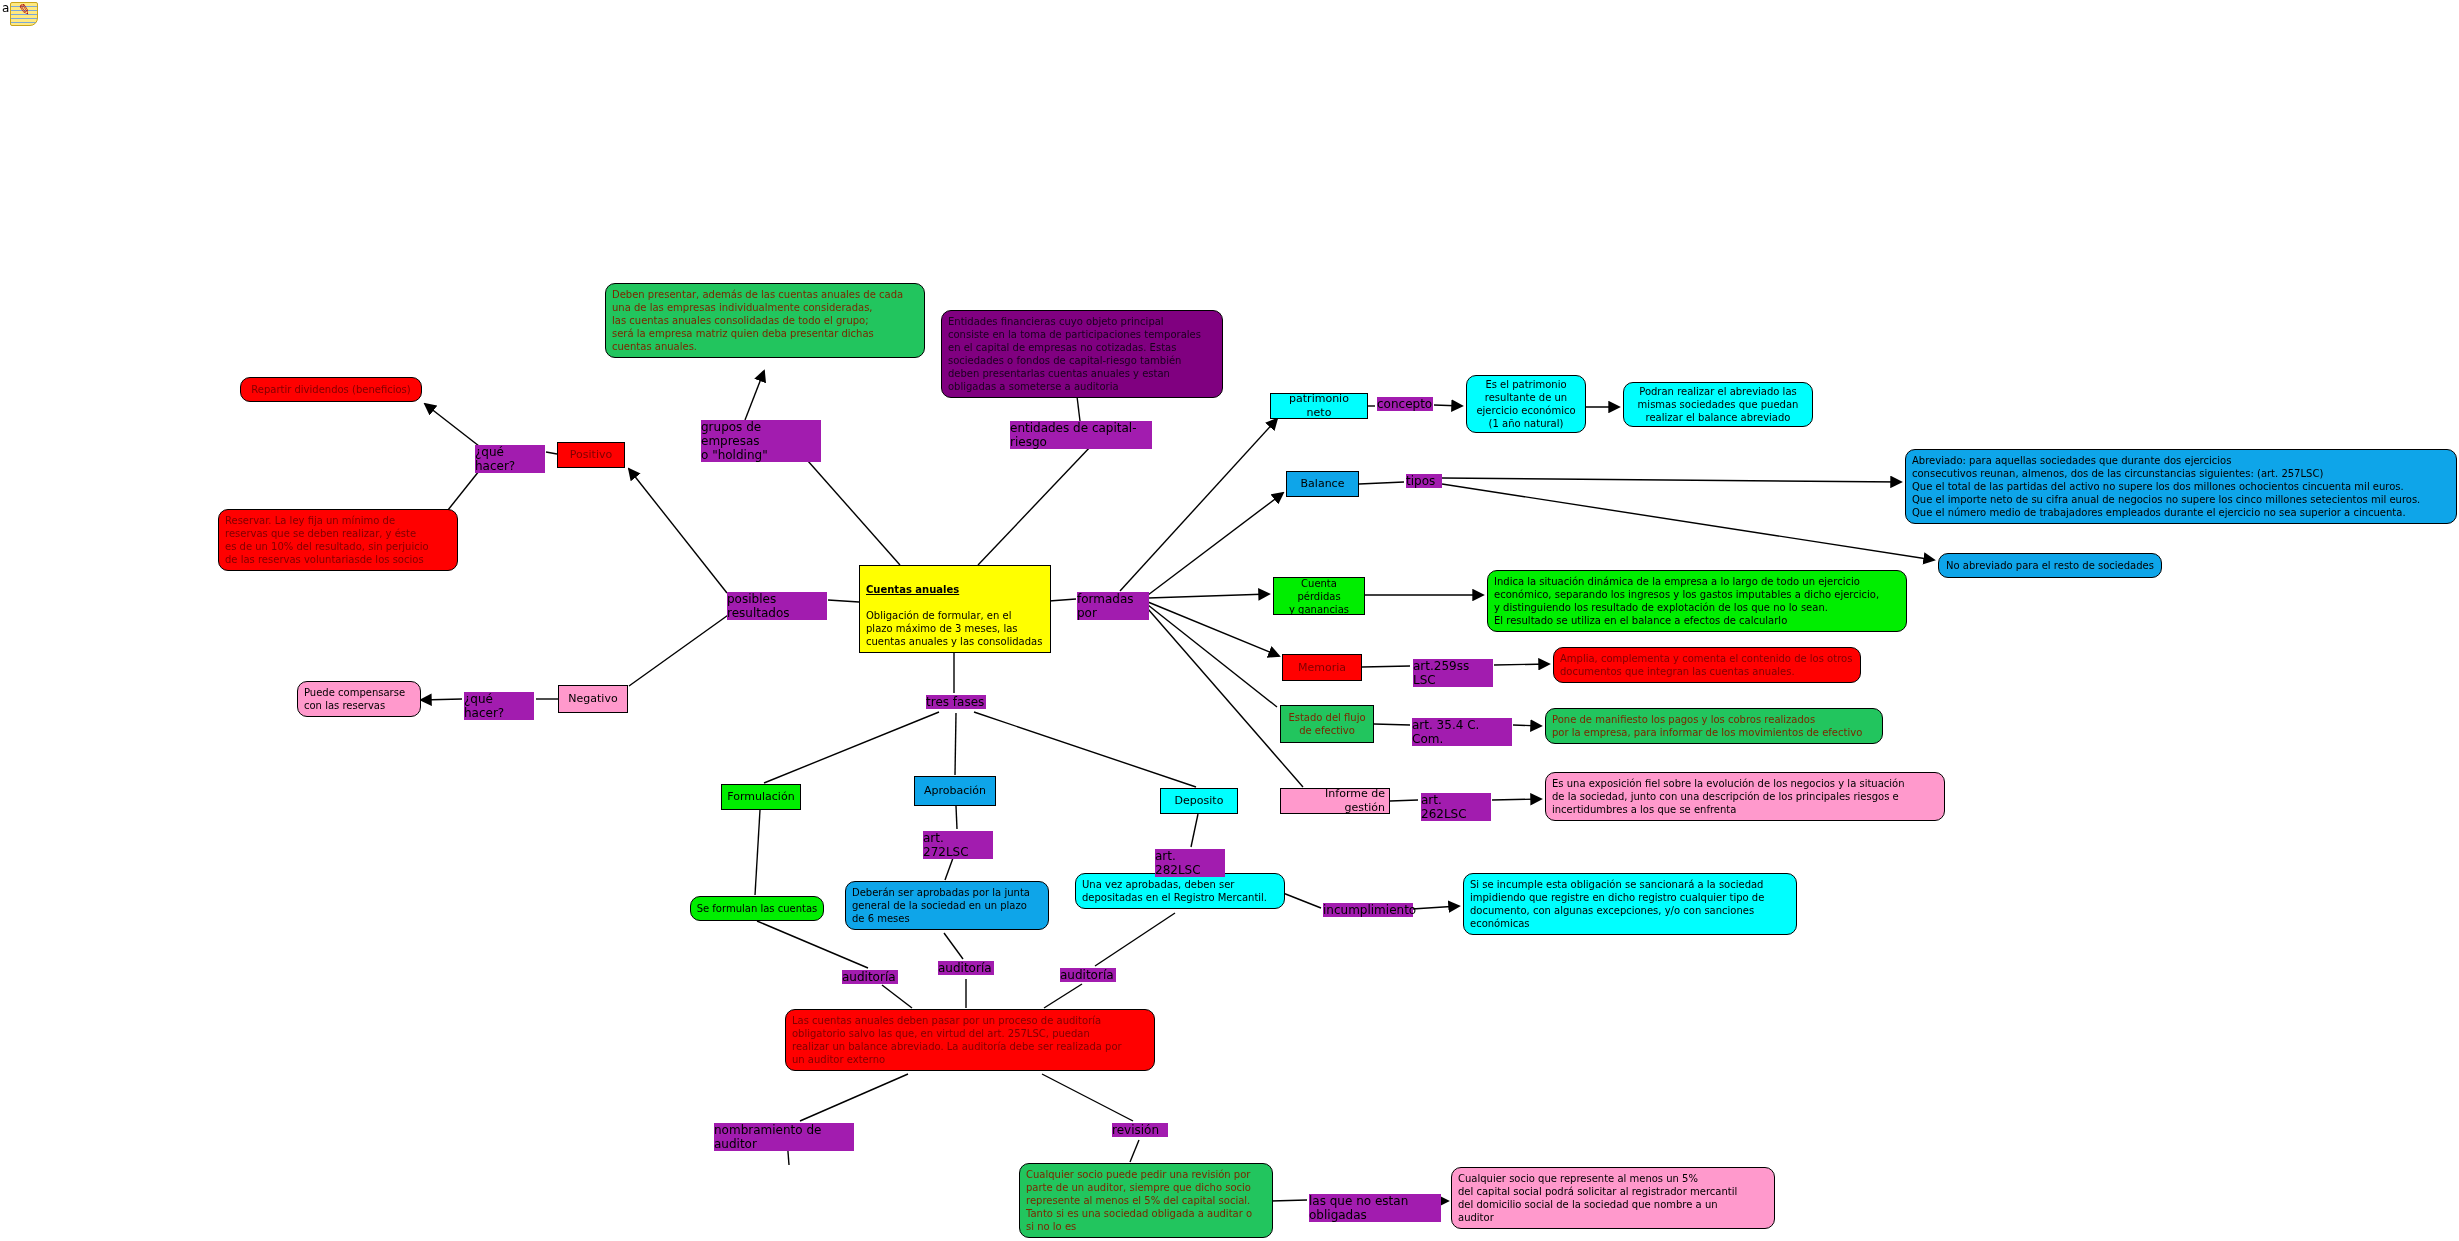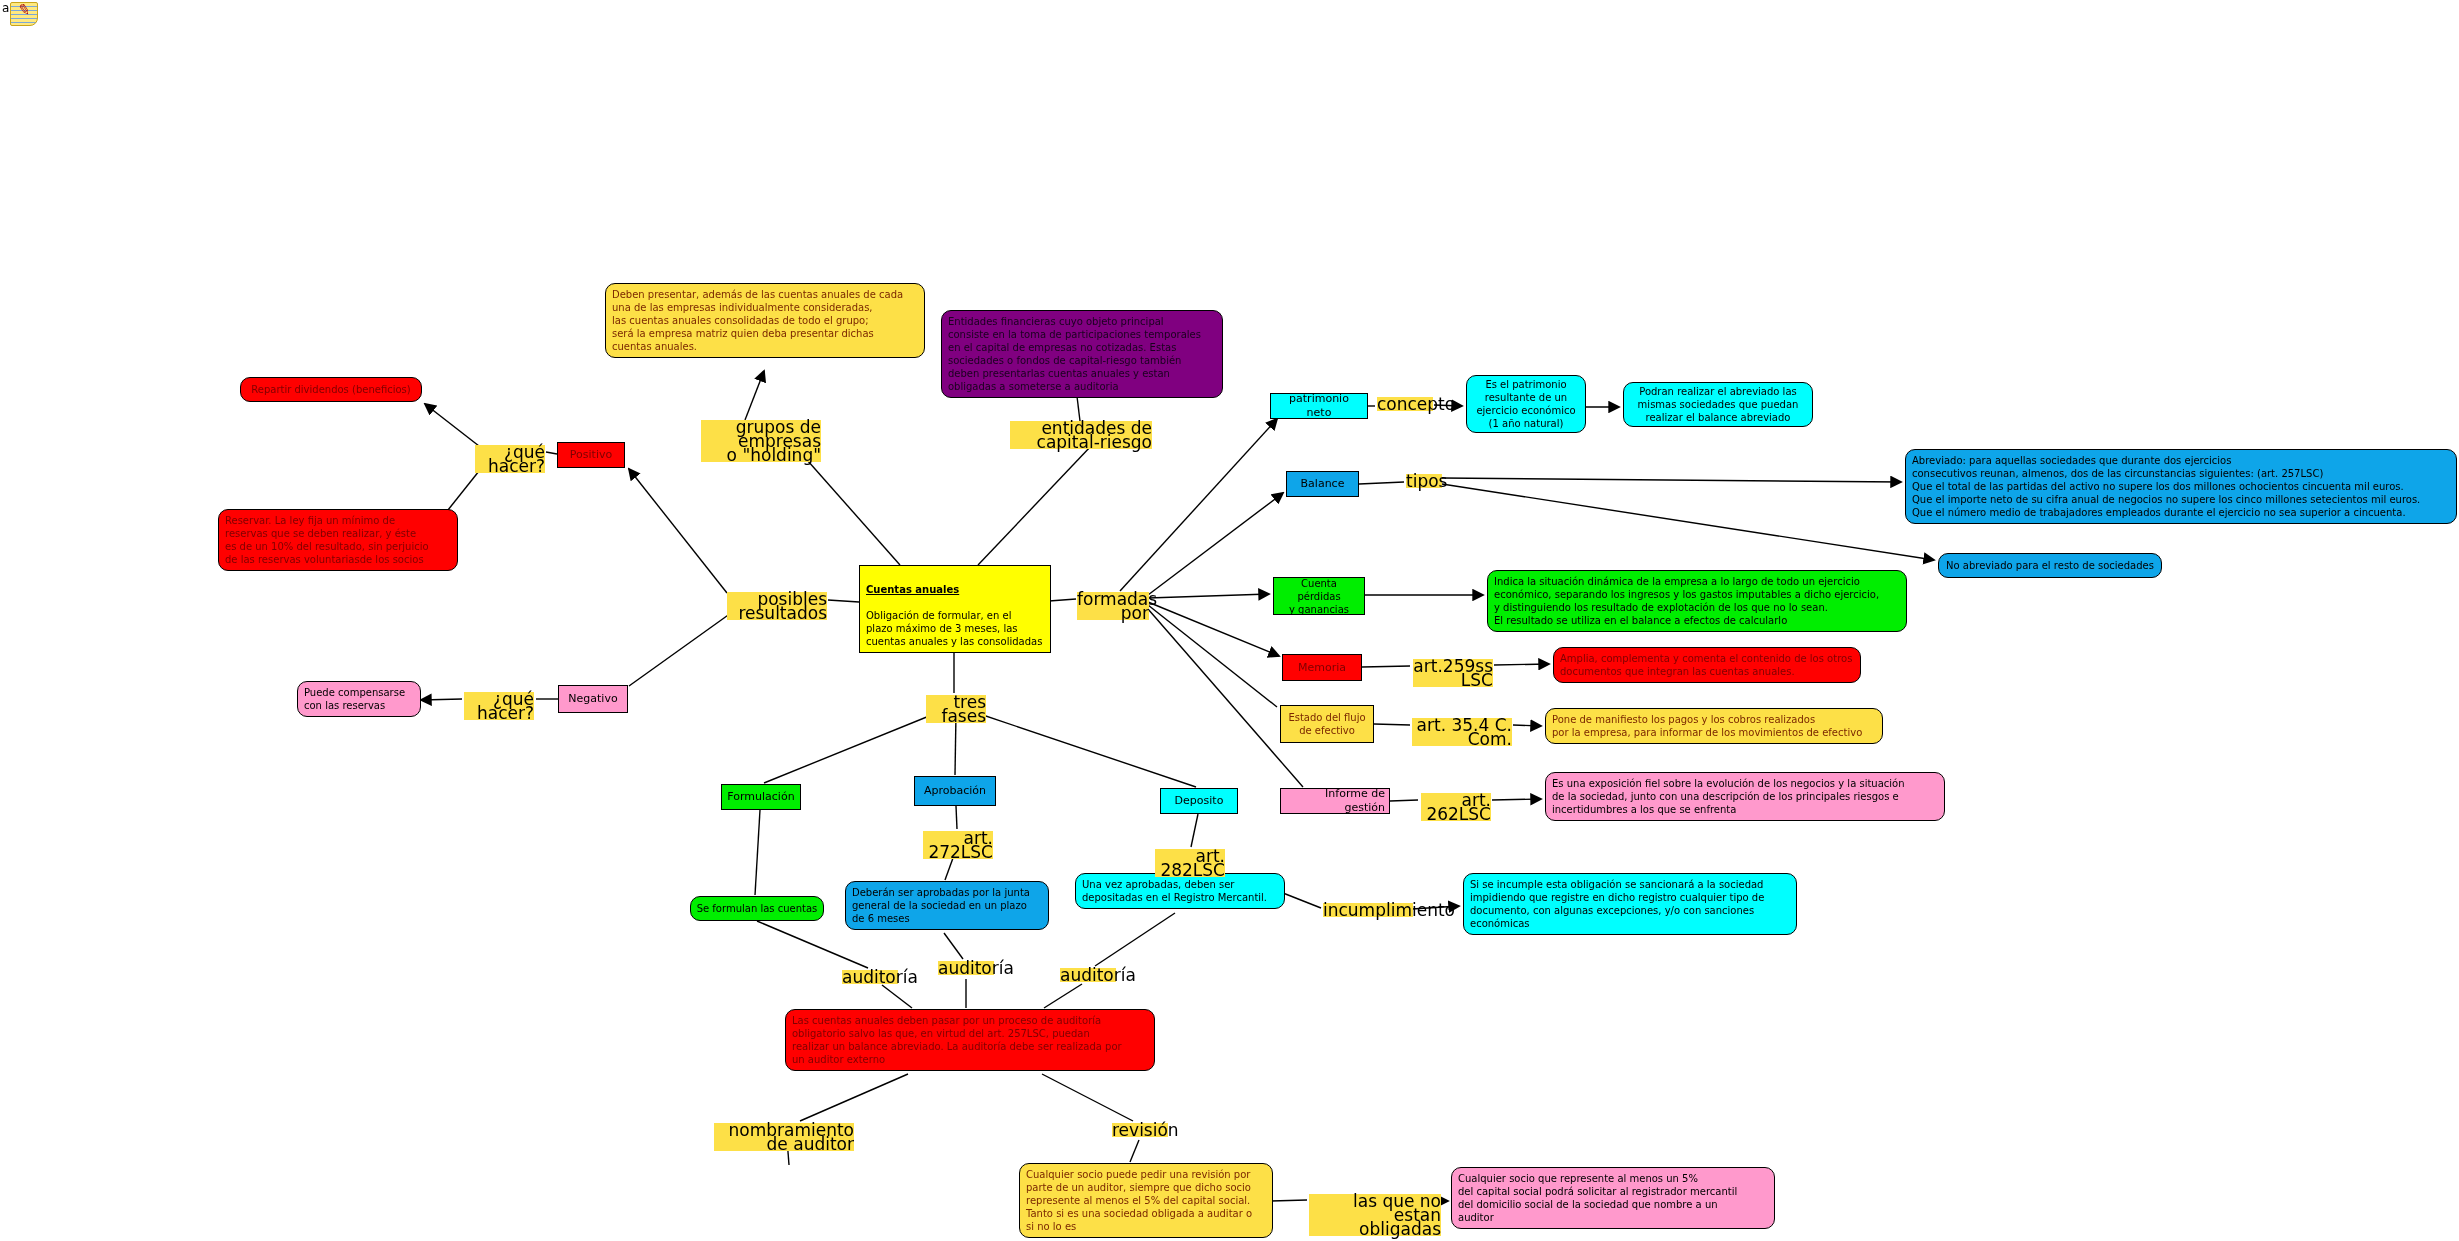--- a/index.html
+++ b/index.html
@@ -5,30 +5,30 @@
   html,body{margin:0;padding:0;background:#fff;}
   #canvas{position:relative;width:2459px;height:1241px;background:#fff;
           font-family:"DejaVu Sans","Liberation Sans",sans-serif;overflow:hidden;}
   #wires{position:absolute;left:0;top:0;z-index:1;}
   .node{position:absolute;z-index:2;border:1px solid #000;font-size:10px;line-height:13px;
         padding:4px 6px;white-space:pre-line;color:#000;box-sizing:border-box;}
   .round{border-radius:10px;}
   .ctr{display:flex;align-items:center;justify-content:center;text-align:center;padding:2px 4px;}
   .f11{font-size:11px;line-height:14px;}
   .red{background:#ff0000;color:#7f0000;}
-  .orange{background:#fde047;color:#7b2800;}
+  .orange{background:#22c55e;color:#7b2800;}
   .darkpurple{background:#800080;color:#1a001f;}
   .yellow{background:#ffff00;color:#000;}
   .cyan{background:#00ffff;color:#000;}
   .lilac{background:#0ea5e9;color:#000;}
   .green{background:#00ee00;color:#000;}
   .pink{background:#ff99cc;color:#000;}
   .title{font-weight:bold;text-decoration:underline;display:block;margin-bottom:13px;}
-  .lbl{position:absolute;z-index:3;font-size:17px;line-height:14px;color:#000;background:#fde047;
-       text-align:right;white-space:pre-line;}
+  .lbl{position:absolute;z-index:3;font-size:12px;line-height:14px;color:#000;background:#a21caf;
+       text-align:left;white-space:pre-line;}
   #note-icon{position:absolute;left:2px;top:2px;z-index:4;display:flex;align-items:flex-start;}
   #note-icon .letter{font-size:12px;line-height:12px;color:#000;margin-right:1px;}
   #note-icon .pad{width:26px;height:22px;background:#ffe97f;border:1px solid #c8a41a;
        border-radius:2px 2px 8px 2px;position:relative;
        background-image:repeating-linear-gradient(#ffe97f 0 3px,#7ba7d7 3px 4px);}
   #note-icon .pencil{position:absolute;left:7px;top:-2px;font-size:15px;color:#b01010;transform:rotate(10deg);}
 </style>
 </head>
 <body>
 

